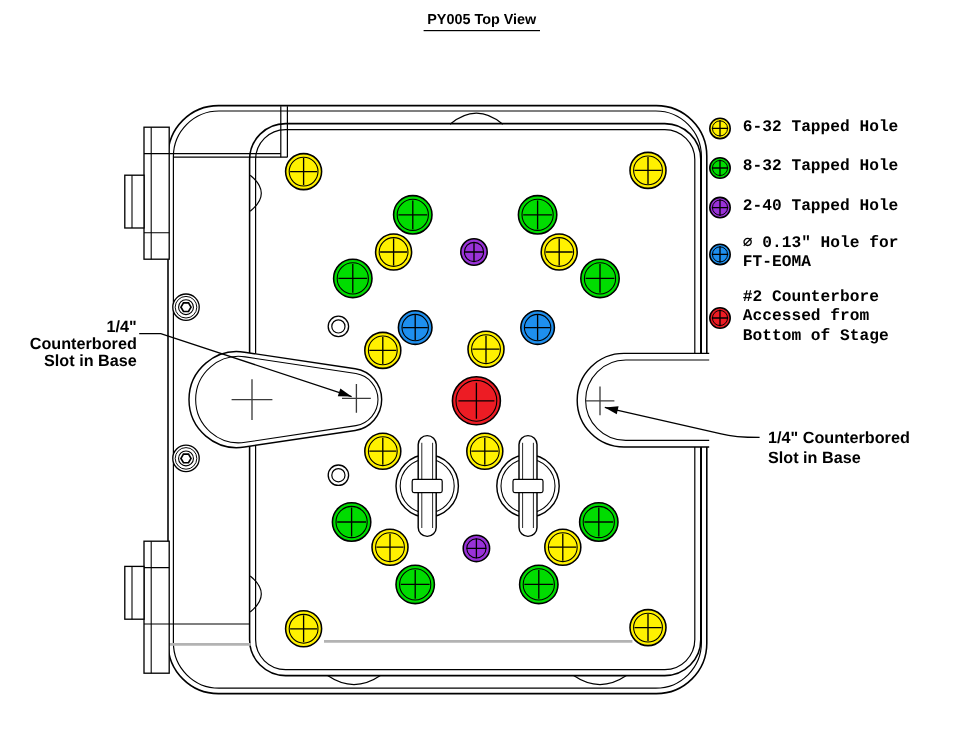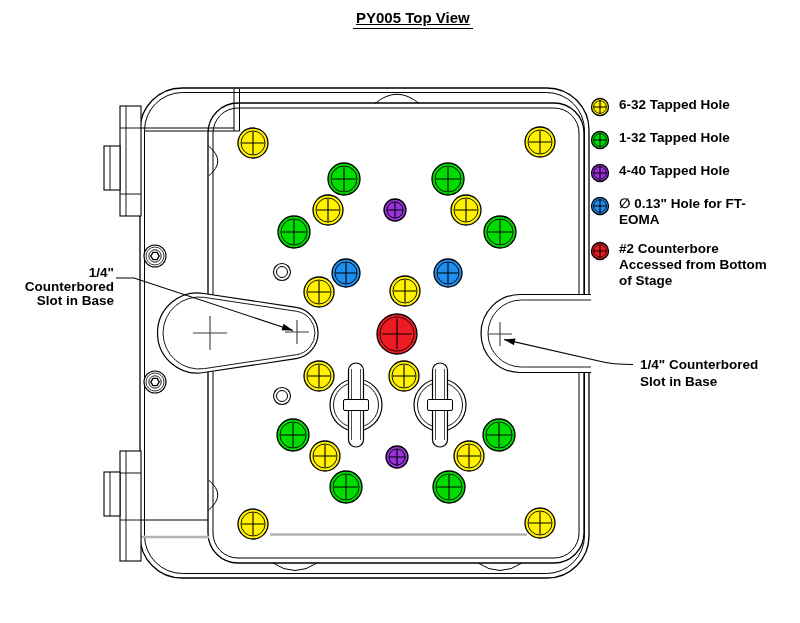--- a/index.html
+++ b/index.html
@@ -1,22 +1,22 @@
 <!DOCTYPE html>
 <html><head>
 <meta charset="utf-8">
 <style>
   html,body{margin:0;padding:0;background:#fff;}
   body{width:800px;height:623px;position:relative;overflow:hidden;
        font-family:"Liberation Sans","DejaVu Sans",sans-serif;color:#000;}
   #stage-svg{position:absolute;left:0;top:0;}
-  .page-title{position:absolute;left:353px;top:9px;font-size:15px;font-weight:700;
-      white-space:nowrap;border-bottom:1.6px solid #000;padding:0 3px 2px 3px;text-decoration:underline;}
+  .page-title{position:absolute;left:353px;top:9px;font-size:12px;font-weight:700;
+      white-space:nowrap;border-bottom:1.6px solid #000;padding:0 3px 2px 3px;}
   .legend{position:absolute;left:590px;top:97px;}
-  .legend-item{display:flex;align-items:flex-start;margin-bottom:13px;}
+  .legend-item{display:flex;align-items:center;margin-bottom:13px;font-family:Liberation Mono, monospace;}
   .legend-item svg{flex:0 0 auto;margin-top:0px;}
   .legend-label{margin-left:9px;font-size:13.5px;font-weight:700;line-height:16px;width:150px;}
   .callout{position:absolute;font-size:13.5px;font-weight:700;line-height:14px;}
   .callout-left{left:0;top:266px;width:114px;text-align:right;}
   .callout-right{left:640px;top:356px;width:140px;text-align:left;line-height:17px;}
 </style>
 </head>
 <body>
 
 <svg id="stage-svg" width="800" height="623" viewBox="0 0 800 623" xmlns="http://www.w3.org/2000/svg">
@@ -264,29 +264,29 @@
       <path d="M3.2 10 H16.8 M10 3.2 V16.8" stroke="#000" stroke-width="1.1" fill="none"></path>
     </svg>
     <div class="legend-label">6-32 Tapped Hole</div>
   </div>
   <div class="legend-item">
     <svg width="20" height="20">
       <circle cx="10" cy="10" r="8.5" stroke="#000" stroke-width="1.3" fill="#00DC00"></circle>
       <circle cx="10" cy="10" r="6.3" fill="none" stroke="#000" stroke-width="0.8"></circle>
       <path d="M3.2 10 H16.8 M10 3.2 V16.8" stroke="#000" stroke-width="1.1" fill="none"></path>
     </svg>
-    <div class="legend-label">1-32 Tapped Hole</div>
+    <div class="legend-label">8-32 Tapped Hole</div>
   </div>
   <div class="legend-item">
     <svg width="20" height="20">
       <circle cx="10" cy="10" r="8.5" stroke="#000" stroke-width="1.3" fill="#9932D8"></circle>
       <circle cx="10" cy="10" r="6.3" fill="none" stroke="#000" stroke-width="0.8"></circle>
       <path d="M3.2 10 H16.8 M10 3.2 V16.8" stroke="#000" stroke-width="1.1" fill="none"></path>
     </svg>
-    <div class="legend-label">4-40 Tapped Hole</div>
+    <div class="legend-label">2-40 Tapped Hole</div>
   </div>
   <div class="legend-item">
     <svg width="20" height="20">
       <circle cx="10" cy="10" r="8.5" stroke="#000" stroke-width="1.3" fill="#1E8FEE"></circle>
       <circle cx="10" cy="10" r="6.3" fill="none" stroke="#000" stroke-width="0.8"></circle>
       <path d="M3.2 10 H16.8 M10 3.2 V16.8" stroke="#000" stroke-width="1.1" fill="none"></path>
     </svg>
     <div class="legend-label">∅ 0.13" Hole for FT-EOMA</div>
   </div>
   <div class="legend-item">

